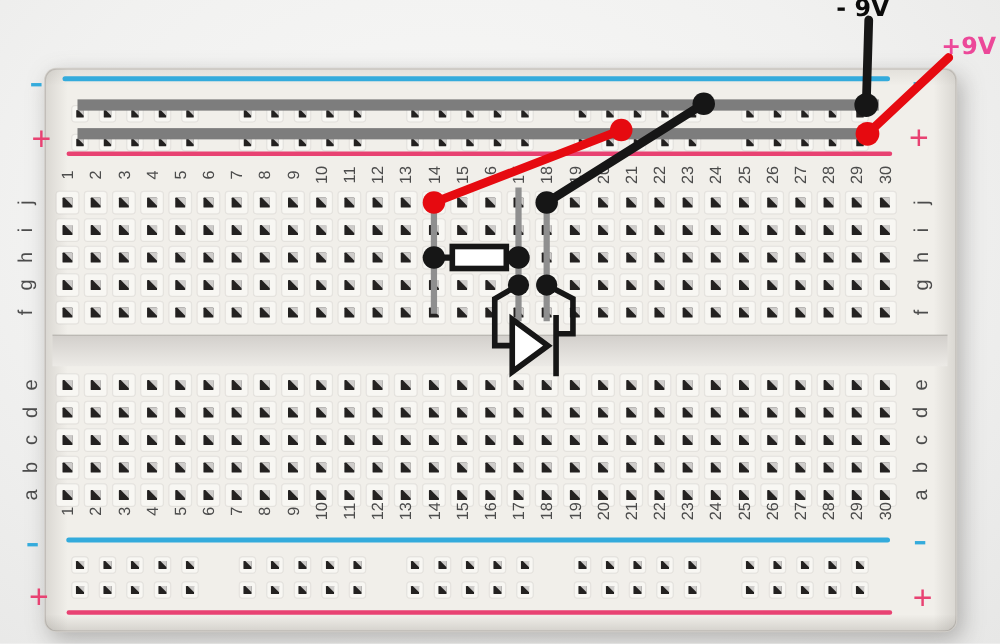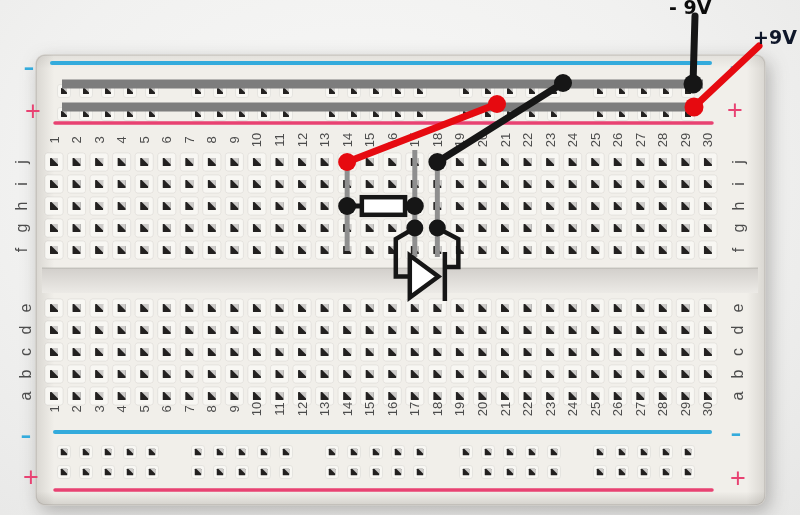--- a/index.html
+++ b/index.html
@@ -10,21 +10,21 @@
   }
   .stage{position:relative;width:800px;height:515px;}
   #board-svg{position:absolute;left:0;top:0;}
   .supply-lbl{
     position:absolute;
     font-family:"DejaVu Sans", sans-serif;
     font-weight:bold;font-size:19px;line-height:1;
     letter-spacing:0px;white-space:pre;
   }
   .lbl-neg{left:669px;top:-2px;color:#0b0b0b;}
-  .lbl-pos{left:753px;top:28px;color:#0f172a;}
+  .lbl-pos{left:753px;top:28px;color:#ec4899;}
   .board-shadow{filter:drop-shadow(4px 6px 9px rgba(60,58,55,0.33));}
 </style>
 </head>
 <body>
 
 <div class="stage">
   <svg id="board-svg" width="800" height="515" viewBox="0 0 800 515">
       <defs>
         <linearGradient id="gchan" x1="0" y1="0" x2="0" y2="1">
           <stop offset="0" stop-color="#d2cfcb"></stop>

